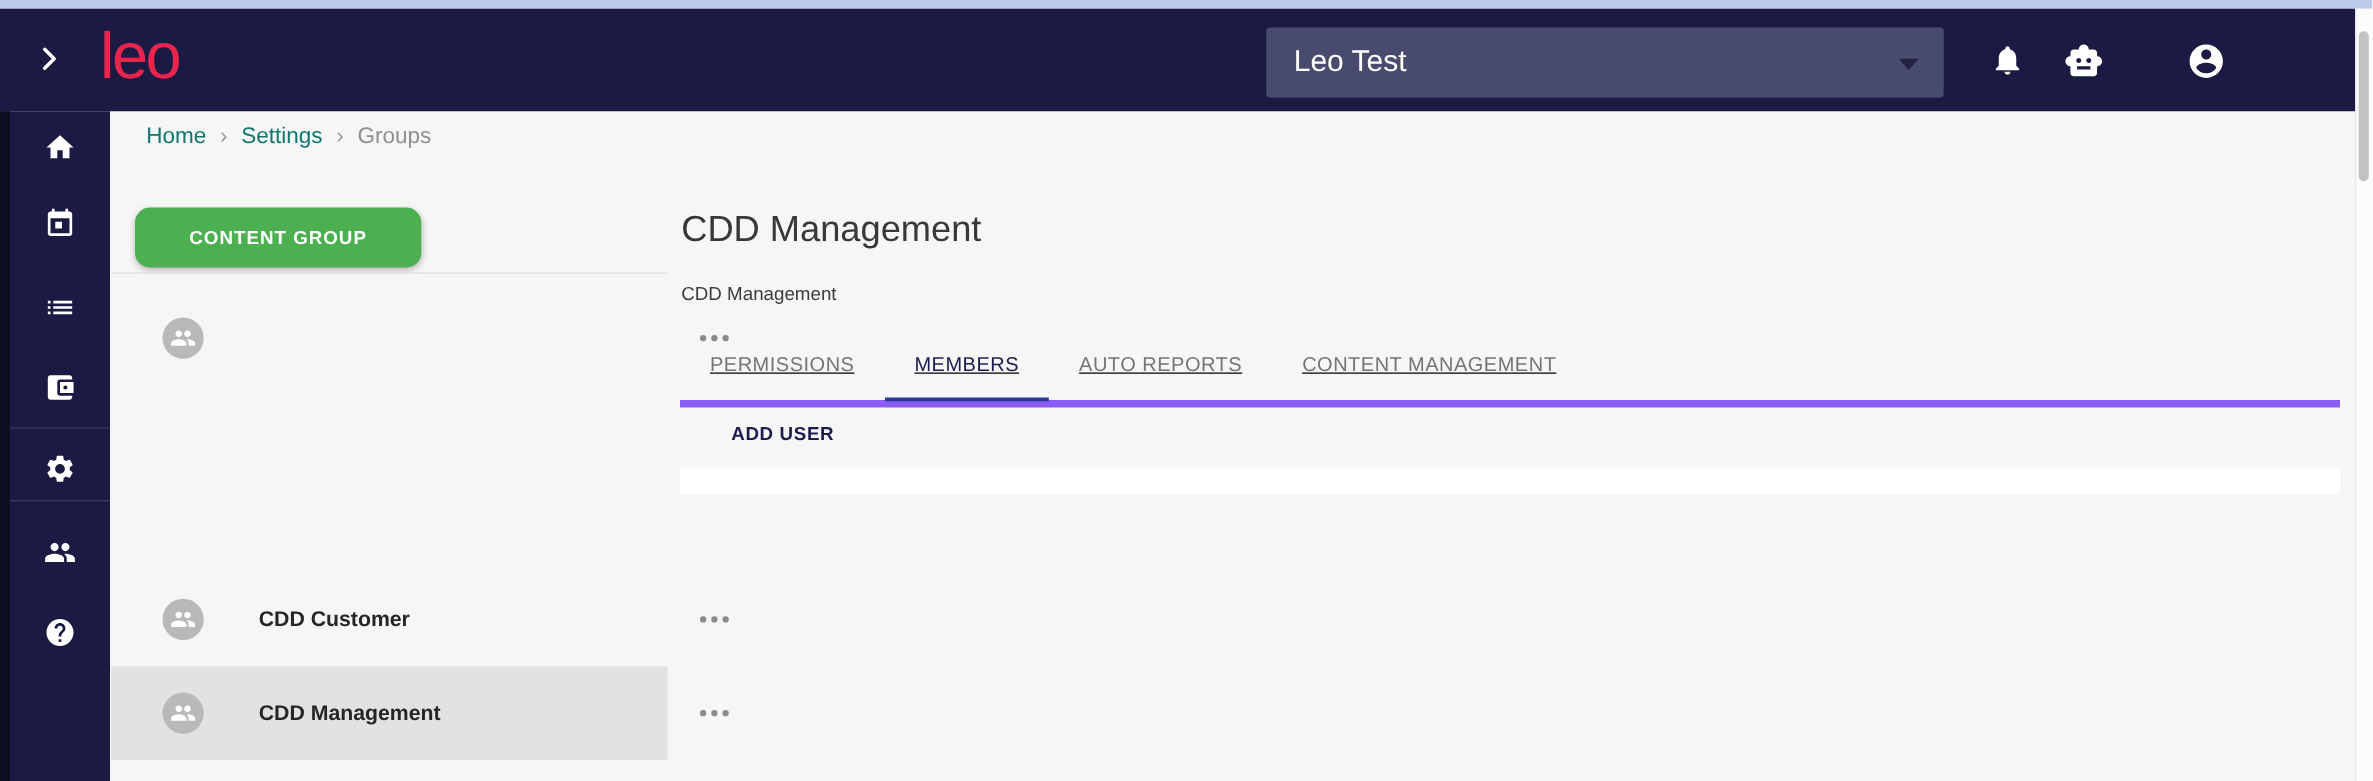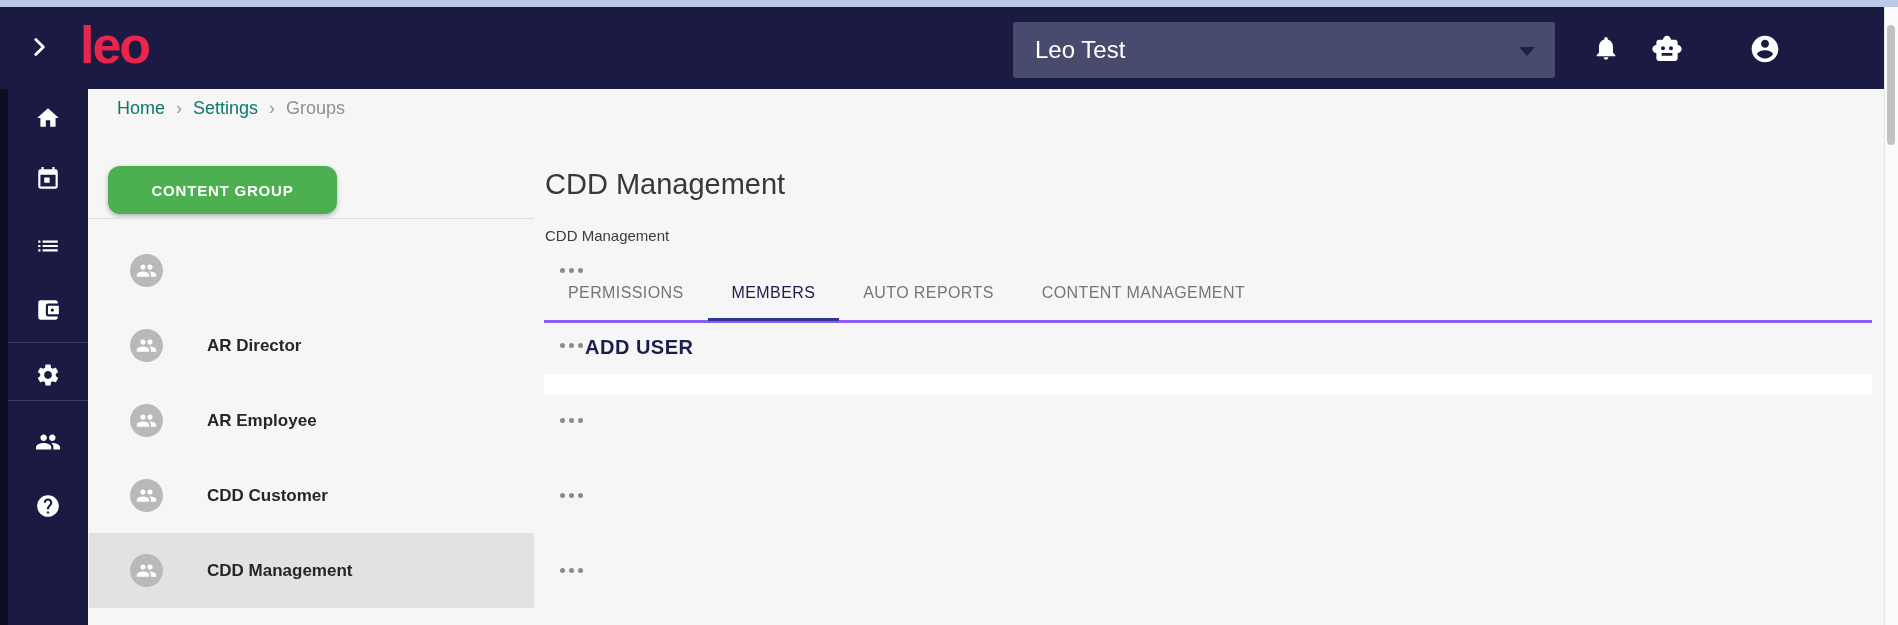--- a/index.html
+++ b/index.html
@@ -8,21 +8,21 @@
     background:#f6f6f6;font-family:"Liberation Sans",sans-serif;
     -webkit-font-smoothing:antialiased;
   }
   .abs{position:absolute;}
 
   
   .top-strip{left:0;top:0;width:1898px;height:7px;background:#bdc9e9;}
   .topbar{left:0;top:7px;width:1884px;height:82px;background:#1a1a42;}
   .nav-chevron{left:26px;top:34px;width:26px;height:26px;cursor:pointer;}
   .logo{left:80px;top:6px;height:78px;line-height:78px;
-    font-size:52px;font-weight:700;letter-spacing:-2px;color:#e9244d;}
+    font-size:52px;font-weight:400;letter-spacing:-2px;color:#e9244d;}
   .ws-select{left:1013px;top:22px;width:542px;height:56px;background:#484b6e;
     border-radius:3px;cursor:pointer;}
   .ws-select .val{position:absolute;left:22px;top:0;line-height:56px;
     font-size:24px;color:#fff;}
   .ws-caret{position:absolute;right:20px;top:25px;width:0;height:0;
     border-left:8px solid transparent;border-right:8px solid transparent;
     border-top:9px solid #20223f;}
   .tb-icon{width:28px;height:28px;cursor:pointer;}
   .bell{left:1592px;top:34px;}
   .bot{left:1651px;top:33px;width:32px;height:32px;}
@@ -67,29 +67,29 @@
   .g-name{position:absolute;left:118px;top:0;height:75px;line-height:75px;
     font-size:17px;font-weight:700;color:#262626;}
   .g-menu{position:absolute;left:471px;top:32px;width:26px;height:10px;
     display:flex;gap:4px;align-items:center;cursor:pointer;}
   .g-menu i{width:5px;height:5px;border-radius:50%;background:#8a8a8a;}
 
   
   .page-title{left:545px;top:168px;font-size:29px;font-weight:400;color:#383838;}
   .page-subtitle{left:545px;top:227px;font-size:15px;color:#3c3c3c;}
   .tabs{left:544px;top:266px;width:1328px;height:54px;
-    border-bottom:3px solid #8b5cf6;box-sizing:content-box;display:flex;}
+    border-bottom:6px solid #8b5cf6;box-sizing:content-box;display:flex;text-decoration:underline;}
   .tab{position:relative;height:54px;line-height:54px;padding:0 24px;
     font-size:16px;font-weight:500;letter-spacing:.4px;color:#757575;
     cursor:pointer;white-space:nowrap;}
   .tab.active{color:#1c1c4e;}
   .tab.active::after{content:"";position:absolute;left:0;right:0;bottom:-1px;
     height:3px;background:#2c3792;}
   .add-user{left:585px;top:334px;background:none;border:none;cursor:pointer;
-    font-family:inherit;font-size:20px;font-weight:700;letter-spacing:.5px;
+    font-family:inherit;font-size:15px;font-weight:700;letter-spacing:.5px;
     color:#1c1c4e;padding:0;height:26px;text-align:center;}
   .empty-row{left:544px;top:374px;width:1328px;height:21px;background:#ffffff;}
 </style>
 </head>
 <body>
 
 <div class="stage">
 
   <div class="abs top-strip"></div>
   <div class="abs topbar"></div>
@@ -188,47 +188,21 @@
           <path d="M16 11c1.66 0 2.99-1.34 2.99-3S17.66 5 16 5c-1.66 0-3 1.34-3 3s1.34 3 3 3zm-8 0c1.66 0 2.99-1.34 2.99-3S9.66 5 8 5C6.34 5 5 6.34 5 8s1.34 3 3 3zm0 2c-2.33 0-7 1.17-7 3.5V19h14v-2.5c0-2.33-4.67-3.5-7-3.5zm8 0c-.29 0-.62.02-.97.05 1.16.84 1.97 1.97 1.97 3.45V19h6v-2.5c0-2.33-4.67-3.5-7-3.5z"></path>
         </svg>
       </span>
     <span class="g-menu">
         <i></i>
         <i></i>
         <i></i>
       </span>
   </div>
 
-  <div class="group-row" style="top:308px;">
-    <span class="g-avatar">
-        <svg viewBox="0 0 24 24" fill="#ffffff">
-          <path d="M16 11c1.66 0 2.99-1.34 2.99-3S17.66 5 16 5c-1.66 0-3 1.34-3 3s1.34 3 3 3zm-8 0c1.66 0 2.99-1.34 2.99-3S9.66 5 8 5C6.34 5 5 6.34 5 8s1.34 3 3 3zm0 2c-2.33 0-7 1.17-7 3.5V19h14v-2.5c0-2.33-4.67-3.5-7-3.5zm8 0c-.29 0-.62.02-.97.05 1.16.84 1.97 1.97 1.97 3.45V19h6v-2.5c0-2.33-4.67-3.5-7-3.5z"></path>
-        </svg>
-      </span>
-    <span class="g-name">AR Director</span>
-    <span class="g-menu">
-        <i></i>
-        <i></i>
-        <i></i>
-      </span>
-  </div>
-
-  <div class="group-row" style="top:383px;">
-    <span class="g-avatar">
-        <svg viewBox="0 0 24 24" fill="#ffffff">
-          <path d="M16 11c1.66 0 2.99-1.34 2.99-3S17.66 5 16 5c-1.66 0-3 1.34-3 3s1.34 3 3 3zm-8 0c1.66 0 2.99-1.34 2.99-3S9.66 5 8 5C6.34 5 5 6.34 5 8s1.34 3 3 3zm0 2c-2.33 0-7 1.17-7 3.5V19h14v-2.5c0-2.33-4.67-3.5-7-3.5zm8 0c-.29 0-.62.02-.97.05 1.16.84 1.97 1.97 1.97 3.45V19h6v-2.5c0-2.33-4.67-3.5-7-3.5z"></path>
-        </svg>
-      </span>
-    <span class="g-name">AR Employee</span>
-    <span class="g-menu">
-        <i></i>
-        <i></i>
-        <i></i>
-      </span>
-  </div>
+
 
   <div class="group-row" style="top:458px;">
     <span class="g-avatar">
         <svg viewBox="0 0 24 24" fill="#ffffff">
           <path d="M16 11c1.66 0 2.99-1.34 2.99-3S17.66 5 16 5c-1.66 0-3 1.34-3 3s1.34 3 3 3zm-8 0c1.66 0 2.99-1.34 2.99-3S9.66 5 8 5C6.34 5 5 6.34 5 8s1.34 3 3 3zm0 2c-2.33 0-7 1.17-7 3.5V19h14v-2.5c0-2.33-4.67-3.5-7-3.5zm8 0c-.29 0-.62.02-.97.05 1.16.84 1.97 1.97 1.97 3.45V19h6v-2.5c0-2.33-4.67-3.5-7-3.5z"></path>
         </svg>
       </span>
     <span class="g-name">CDD Customer</span>
     <span class="g-menu">
         <i></i>

